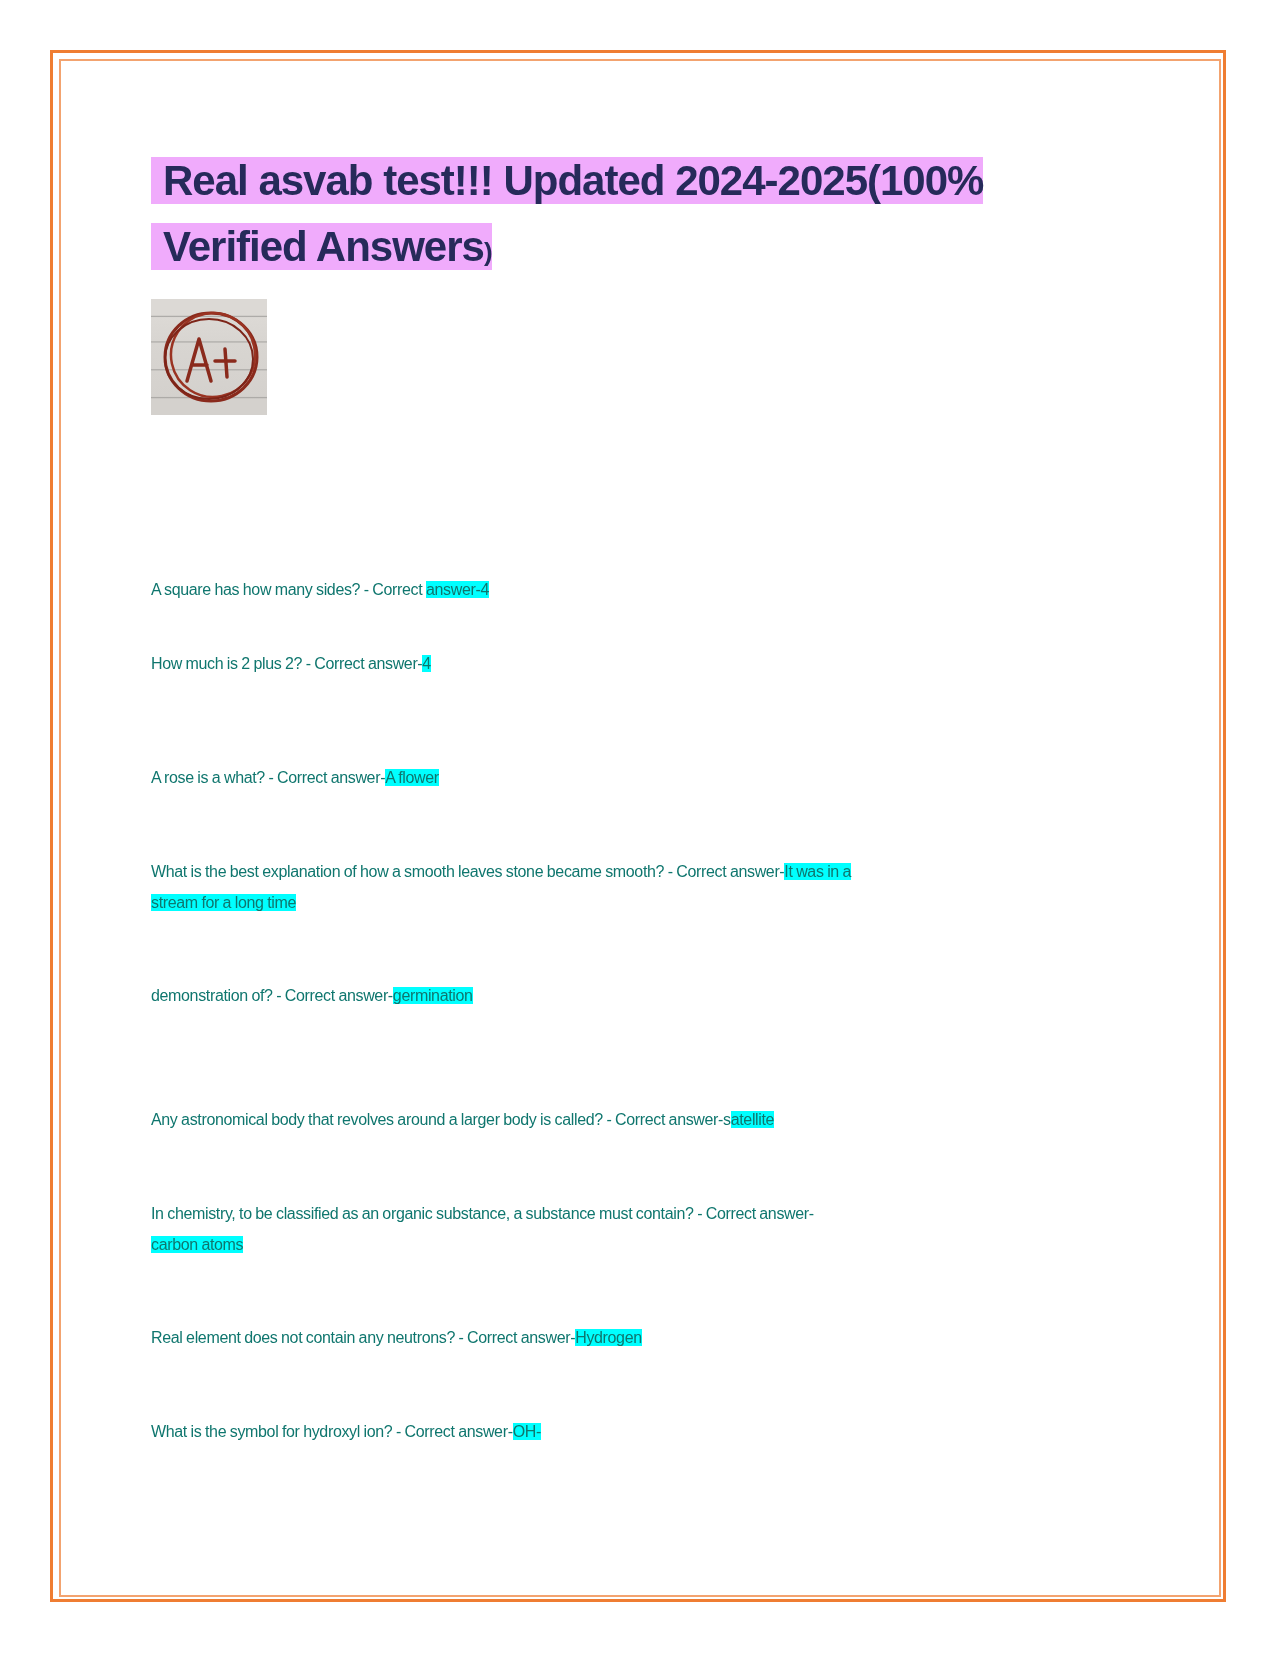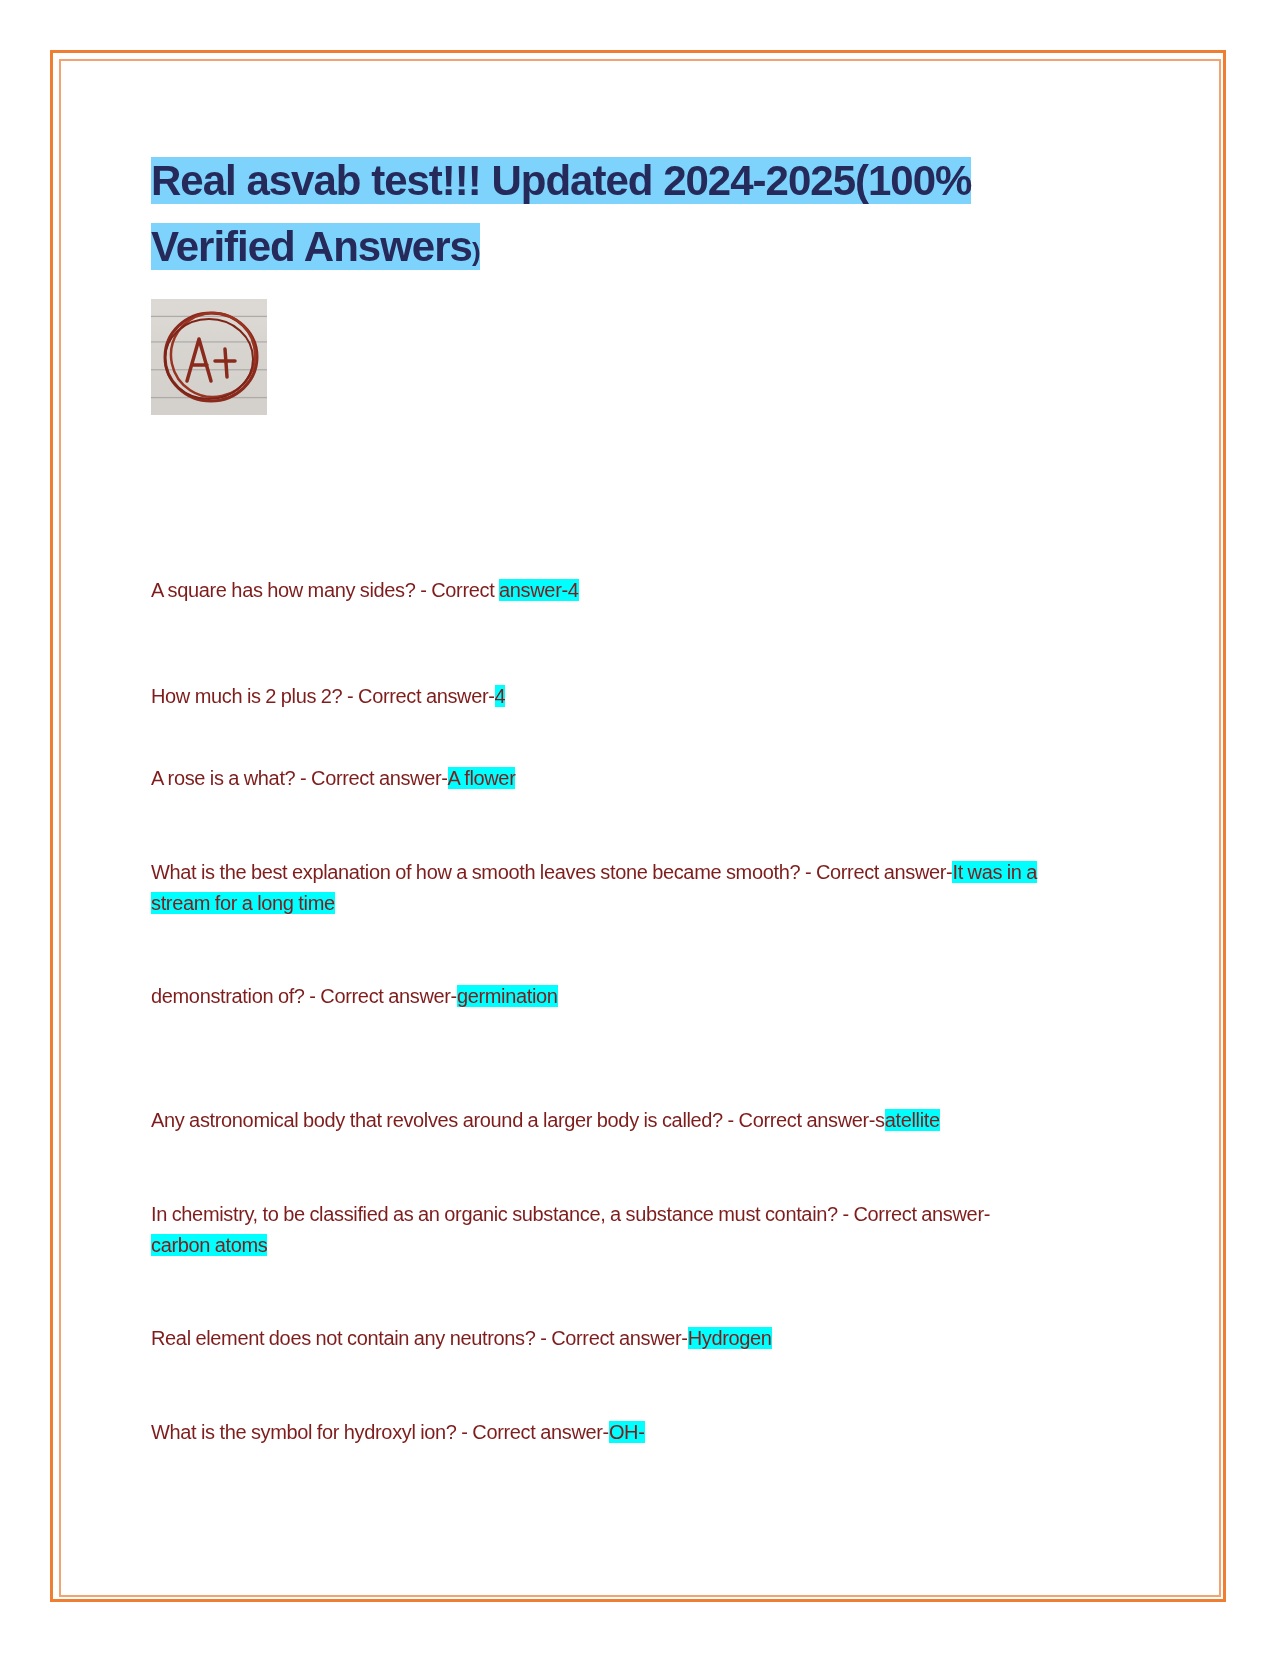--- a/index.html
+++ b/index.html
@@ -43,22 +43,22 @@
       font-size: 42px;
       letter-spacing: -1px;
     }
     .title-line {
       display: block;
       height: 62px;
       line-height: 62px;
       margin-bottom: 4px;
     }
     .title-line span.hl {
-      background: #7dd3fc;
-      padding: 0 0 0 0;
+      background: #f0abfc;
+      padding: 0 0 0 12px;
     }
     .title-line span.small-paren {
       font-size: 26px;
     }
     .grade-image {
       position: absolute;
       left: 151px;
       top: 299px;
       width: 116px;
       height: 116px;
@@ -71,22 +71,22 @@
     }
     .grade-image svg {
       position: absolute;
       left: 0;
       top: 0;
     }
     .qa {
       position: absolute;
       left: 151px;
       width: 990px;
-      font-size: 20px;
-      color: #7f1d1d;
+      font-size: 16px;
+      color: #0f766e;
       letter-spacing: -0.35px;
       word-spacing: -0.5px;
     }
     .qa .line {
       display: block;
       height: 31px;
       line-height: 28px;
       white-space: nowrap;
     }
     .qa .hl {
@@ -111,21 +111,21 @@
     <ellipse cx="58" cy="60" rx="44" ry="40" fill="none" stroke="#7d2418" stroke-width="2"></ellipse>
     <path d="M36 82 L48 40 L60 82 M41 66 L56 66" fill="none" stroke="#8a2a1c" stroke-width="3.5" stroke-linecap="round" stroke-linejoin="round"></path>
     <path d="M64 62 L84 62 M74 50 L76 78" fill="none" stroke="#8a2a1c" stroke-width="3.5" stroke-linecap="round"></path>
   </svg>
 </div>
 
 <div class="qa" style="top:576px;">
   <span class="line"><span>A square has how many sides? - Correct </span><span class="hl">answer-4</span></span>
 </div>
 
-<div class="qa" style="top:682px;">
+<div class="qa" style="top:650px;">
   <span class="line"><span>How much is 2 plus 2? - Correct answer-</span><span class="hl">4</span></span>
 </div>
 
 <div class="qa" style="top:764px;">
   <span class="line"><span>A rose is a what? - Correct answer-</span><span class="hl">A flower</span></span>
 </div>
 
 <div class="qa" style="top:858px;">
   <span class="line"><span>What is the best explanation of how a smooth leaves stone became smooth? - Correct answer-</span><span class="hl">It was in a</span></span>
   <span class="line"><span class="hl">stream for a long time</span></span>

